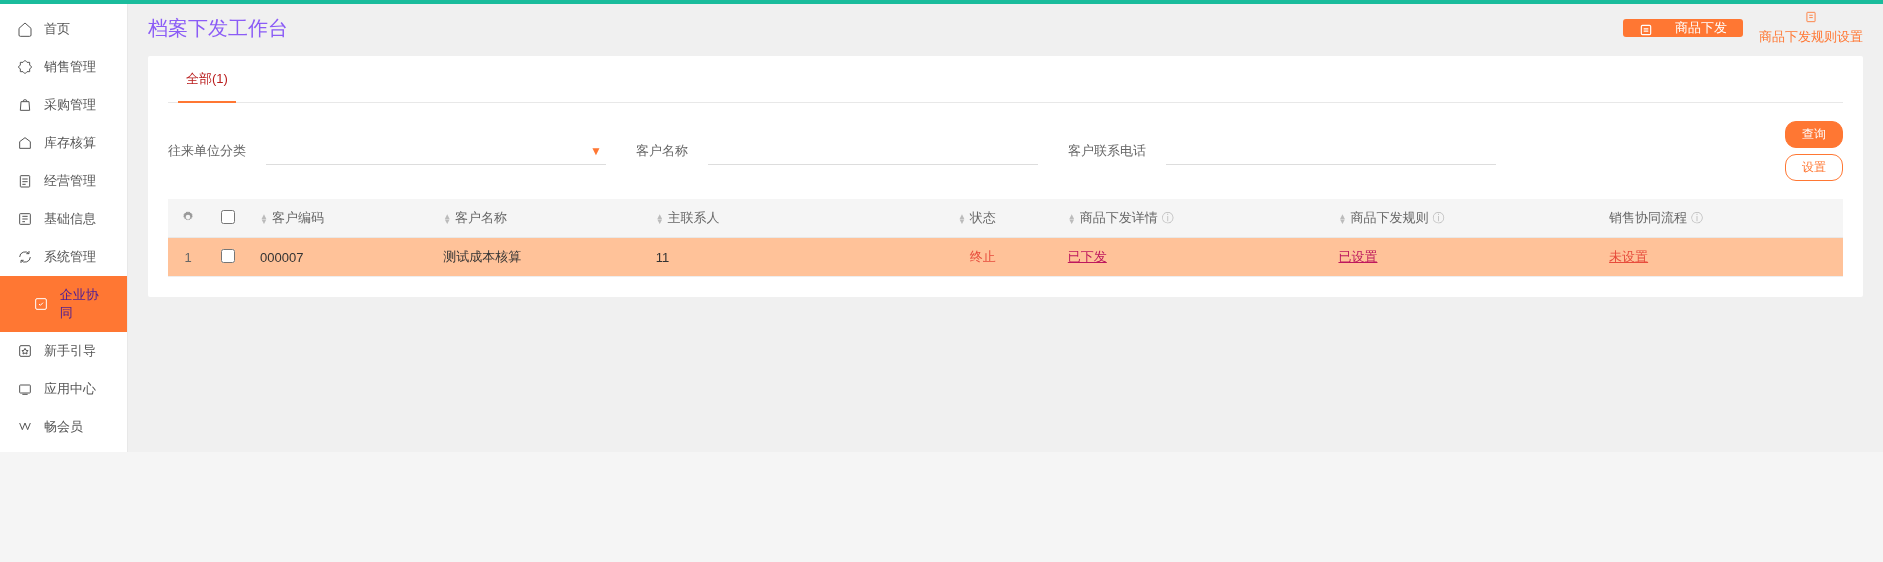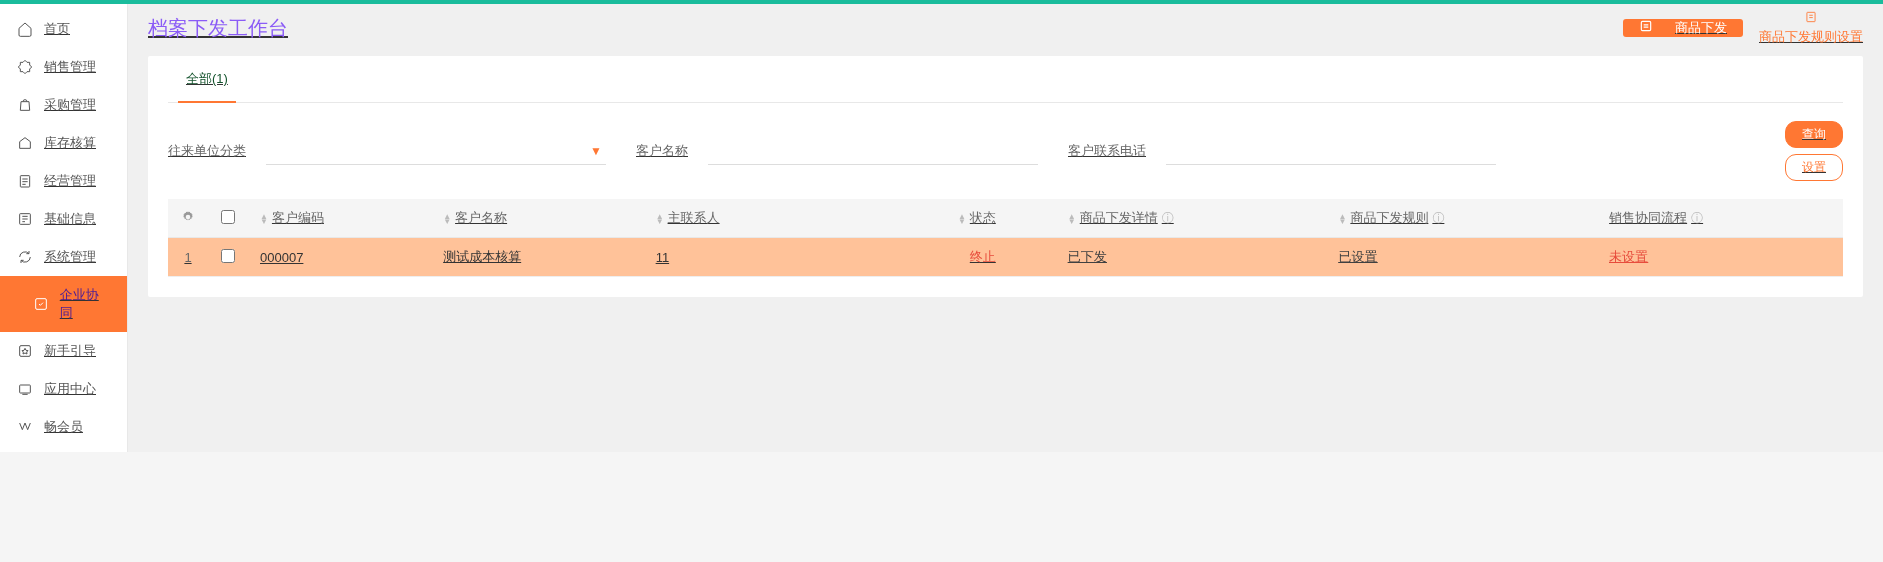--- a/index.html
+++ b/index.html
@@ -1,47 +1,47 @@
 <!DOCTYPE html>
 <html><head>
   <meta charset="utf-8">
   <style>
     * { margin: 0; padding: 0; box-sizing: border-box; }
     body { font-family: "Microsoft YaHei", Arial, sans-serif; font-size: 13px; color: #333; background: #f5f5f5; }
-    .app { display: flex; width: 1883px; height: 452px; text-decoration: underline; }
+    .app { display: flex; width: 1883px; height: 452px; }
 
     
     .top-bar { position: absolute; top: 0; left: 0; right: 0; height: 4px; background: #1abc9c; }
 
     
     .sidebar { width: 128px; background: #fff; border-right: 1px solid #e8e8e8; padding-top: 10px; }
     .sidebar-item { display: flex; align-items: center; padding: 10px 16px; cursor: pointer; color: #555; font-size: 13px; }
     .sidebar-item.active { background: #ff7733; color: #4c1d95; padding-left: 32px; }
     .sidebar-item .icon { width: 18px; height: 18px; margin-right: 10px; display: inline-flex; align-items: center; justify-content: center; }
     .sidebar-item .icon svg { width: 16px; height: 16px; stroke: currentColor; fill: none; stroke-width: 1.5; }
 
     
     .main { flex: 1; display: flex; flex-direction: column; background: #f0f0f0; }
     
     .page-header { display: flex; align-items: center; justify-content: space-between; padding: 10px 20px; background: #f0f0f0; }
     .page-title { font-size: 20px; font-weight: normal; color: #8b5cf6; }
     .header-actions { display: flex; align-items: center; gap: 16px; }
-    .btn-primary { background: #ff7733; color: #fff; border: none; padding: 0 16px; border-radius: 3px; cursor: pointer; display: inline-flex; align-items: flex-start; gap: 22px; font-size: 13px; }
+    .btn-primary { background: #ff7733; color: #fff; border: none; padding: 0 16px; border-radius: 3px; cursor: pointer; display: inline-flex; align-items: flex-end; gap: 22px; font-size: 13px; }
     .btn-primary svg { width: 14px; height: 14px; fill: #fff; }
     .link-rules { color: #ff7733; font-size: 13px; display: inline-flex; align-items: center; gap: 4px; cursor: pointer; flex-direction: column; }
     .link-rules svg { width: 14px; height: 14px; fill: none; stroke: #ff7733; stroke-width: 1.5; }
 
     .content-card { margin: 0 20px 20px 20px; background: #fff; padding: 0 20px 20px 20px; border-radius: 2px; }
 
     
     .tabs { display: flex; border-bottom: 1px solid #e8e8e8; }
     .tab { padding: 14px 18px; cursor: pointer; color: #666; position: relative; font-size: 13px; }
     .tab::after { content: ""; position: absolute; right: 0; top: 50%; transform: translateY(-50%); width: 1px; height: 14px; background: #ddd; }
     .tab:last-child::after { display: none; }
-    .tab.active { color: #14532d; }
+    .tab.active { color: #b91c1c; }
     .tab.active::before { content: ""; position: absolute; bottom: -1px; left: 10px; right: 10px; height: 2px; background: #ff7733; }
 
     
     .filters { display: flex; align-items: center; padding: 18px 0; gap: 30px; }
     .filter-group { display: flex; align-items: center; gap: 10px; }
     .filter-label { color: #666; margin-right: 10px; font-size: 13px; white-space: nowrap; }
     .filter-select, .filter-input { border: none; border-bottom: 1px solid #ddd; padding: 6px 4px; font-size: 13px; background: transparent; outline: none; }
     .filter-select { width: 340px; position: relative; cursor: pointer; }
     .filter-select-wrap { position: relative; display: inline-block; }
     .chevron-down { position: absolute; right: 4px; top: 50%; transform: translateY(-50%); color: #ff7733; pointer-events: none; font-size: 12px; }
@@ -55,21 +55,21 @@
     table { width: 100%; border-collapse: collapse; font-size: 13px; }
     thead th { background: #f5f5f5; padding: 10px 12px; text-align: left; font-weight: normal; color: #666; border-bottom: 1px solid #e8e8e8; white-space: nowrap; }
     thead th .sort { color: #bbb; margin-right: 4px; display: inline-flex; flex-direction: column; line-height: 5px; font-size: 8px; vertical-align: middle; }
     thead th .info { color: #bbb; margin-left: 4px; font-size: 12px; }
     tbody td { padding: 10px 12px; border-bottom: 1px solid #eee; }
     tbody tr.highlighted { background: #ffc299; }
     .gear-th { text-align: center; width: 40px; }
     .checkbox-th, .checkbox-td { text-align: center; width: 40px; }
     input[type="checkbox"] { width: 14px; height: 14px; cursor: pointer; }
     .cell-link { text-decoration: underline; cursor: pointer; }
-    .cell-link.green { color: #404040; }
+    .cell-link.green { color: #be185d; }
     .cell-link.orange-red { color: #e74c3c; }
     .cell-status-red { color: #e74c3c; }
     .row-index { text-align: center; color: #666; width: 40px; }
 
     .gear-icon { display: inline-block; color: #999; }
     .gear-icon svg { width: 14px; height: 14px; fill: currentColor; }
   </style>
 </head>
 <body>
 

